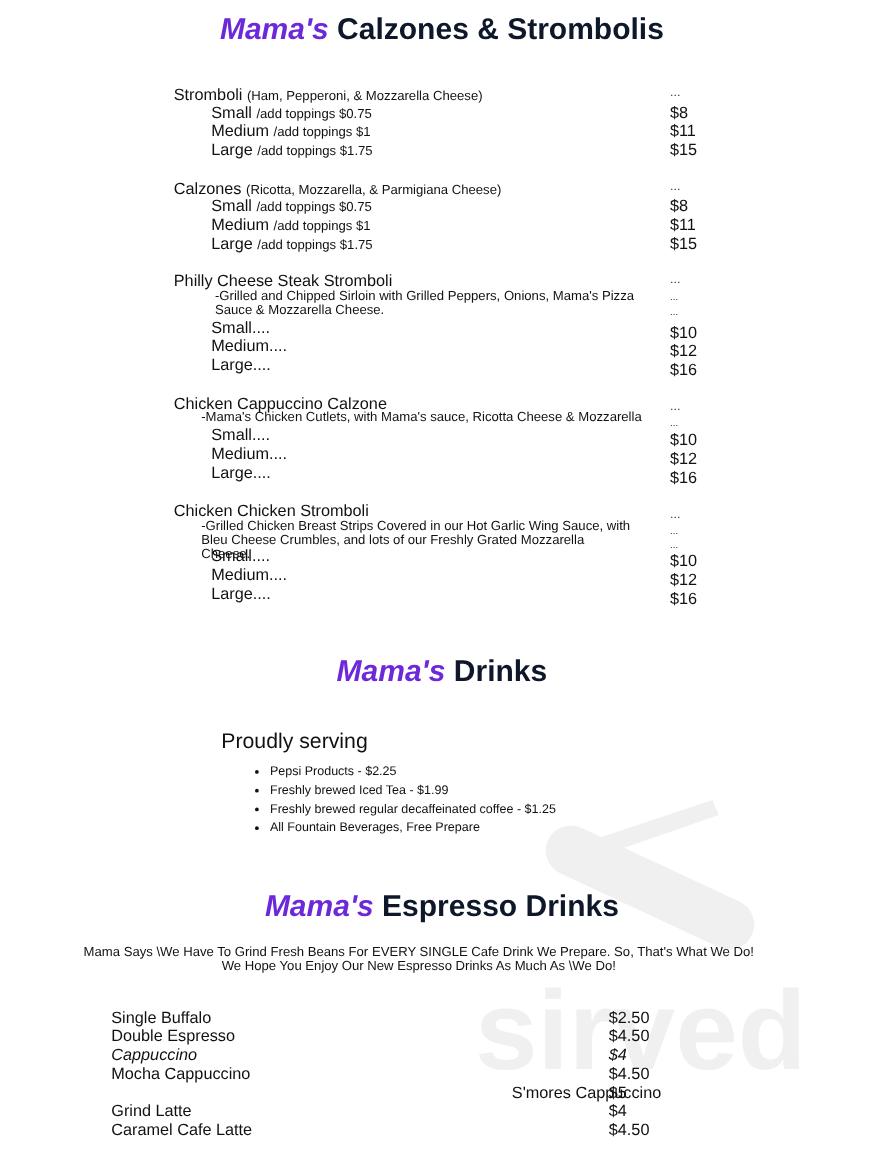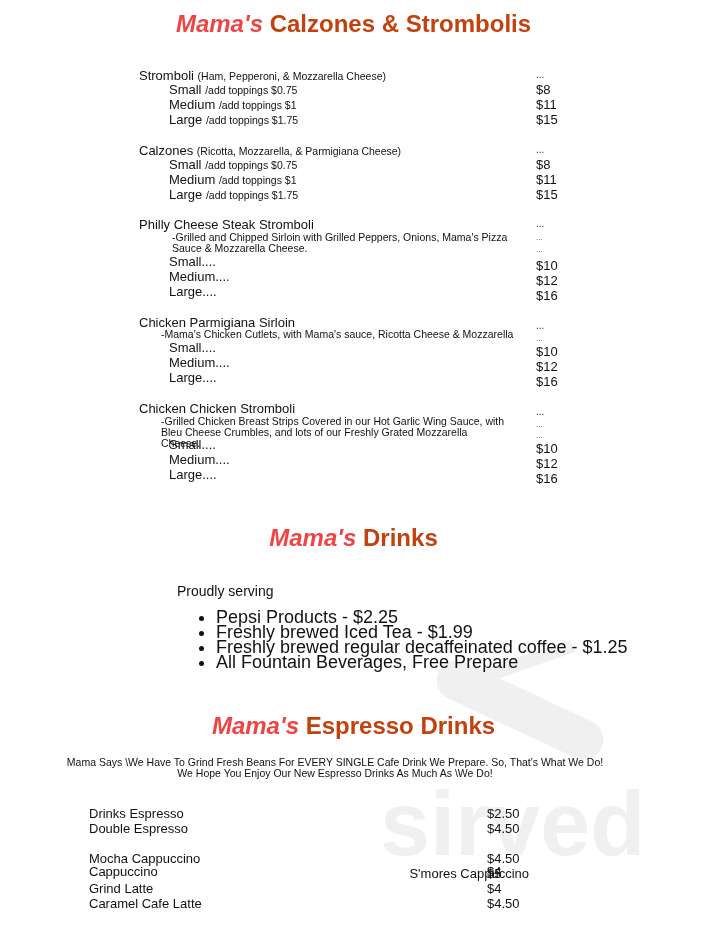--- a/index.html
+++ b/index.html
@@ -1,30 +1,30 @@
 <!DOCTYPE html>
 <html><head>
 <meta charset="utf-8">
 <style>
   html, body { margin:0; padding:0; background:#ffffff; }
   body { width:707px; height:934px; position:relative; overflow:hidden; font-family:"Liberation Sans", sans-serif; color:#111; }
   .h { position:absolute; left:0; width:707px; text-align:center; font-weight:bold; font-size:24px; margin:0; }
-  .h .red { color:#ef4444; font-style:italic; }
-  .h .green { color:#c2410c; }
+  .h .red { color:#6d28d9; font-style:italic; }
+  .h .green { color:#0f172a; }
   .abs { position:absolute; white-space:nowrap; }
   .item-title { font-size:13px; }
   .item-title small { font-size:10.5px; }
   .size { font-size:13px; }
   .size small { font-size:10.5px; }
   .desc { font-size:10.5px; line-height:11px; white-space:normal; }
   .price { font-size:13px; }
   .dots { font-size:10px; color:#333; }
   .dots-s { font-size:8px; color:#333; }
-  .drink { font-size:14px; }
-  ul.drinks { position:absolute; left:198px; top:610px; margin:0; padding-left:18px; font-size:18px; line-height:15px; }
+  .drink { font-size:17px; }
+  ul.drinks { position:absolute; left:198px; top:610px; margin:0; padding-left:18px; font-size:10px; line-height:15px; }
   .note { position:absolute; left:0; width:670px; text-align:center; font-size:10.5px; line-height:11.5px; }
   .esp-row { position:absolute; left:89px; width:440px; font-size:13px; }
   .esp-row .p { position:absolute; left:398px; }
   .watermark { position:absolute; left:380px; top:630px; width:280px; height:240px; pointer-events:none; }
 </style>
 </head>
 <body>
 
 <svg class="watermark" viewBox="0 0 280 240">
   <g fill="#f0f0f0">
@@ -68,21 +68,21 @@
 <div class="abs dots-s" style="left:536px;top:233px;">...</div>
 <div class="abs dots-s" style="left:536px;top:245px;">...</div>
 <div class="abs desc" style="left:172px;top:232px;width:365px;">-Grilled and Chipped Sirloin with Grilled Peppers, Onions, Mama's Pizza Sauce &amp; Mozzarella Cheese.</div>
 <div class="abs size" style="left:169px;top:254px;">Small....</div>
 <div class="abs price" style="left:536px;top:258px;">$10</div>
 <div class="abs size" style="left:169px;top:269px;">Medium....</div>
 <div class="abs price" style="left:536px;top:273px;">$12</div>
 <div class="abs size" style="left:169px;top:284px;">Large....</div>
 <div class="abs price" style="left:536px;top:288px;">$16</div>
 
-<div class="abs item-title" style="left:139px;top:315px;">Chicken Parmigiana Sirloin</div>
+<div class="abs item-title" style="left:139px;top:315px;">Chicken Cappuccino Calzone</div>
 <div class="abs dots" style="left:536px;top:320px;">...</div>
 <div class="abs dots-s" style="left:536px;top:334px;">...</div>
 <div class="abs desc" style="left:161px;top:329px;">-Mama's Chicken Cutlets, with Mama's sauce, Ricotta Cheese &amp; Mozzarella</div>
 <div class="abs size" style="left:169px;top:340px;">Small....</div>
 <div class="abs price" style="left:536px;top:344px;">$10</div>
 <div class="abs size" style="left:169px;top:355px;">Medium....</div>
 <div class="abs price" style="left:536px;top:359px;">$12</div>
 <div class="abs size" style="left:169px;top:370px;">Large....</div>
 <div class="abs price" style="left:536px;top:374px;">$16</div>
 
@@ -110,19 +110,19 @@
   <li>All Fountain Beverages, Free Prepare</li>
 </ul>
 
 <h2 class="h" style="top:712px;">
   <span class="red">Mama's</span>
   <span class="green">Espresso Drinks</span>
 </h2>
 <div class="note" style="top:757px;">Mama Says \We Have To Grind Fresh Beans For EVERY SINGLE Cafe Drink We Prepare.  So, That's What We Do!</div>
 <div class="note" style="top:768px;">We Hope You Enjoy Our New Espresso Drinks As Much As \We Do!</div>
 
-<div class="esp-row" style="top:806px;"><span>Drinks Espresso</span><span class="p">$2.50</span></div>
+<div class="esp-row" style="top:806px;"><span>Single Buffalo</span><span class="p">$2.50</span></div>
 <div class="esp-row" style="top:821px;"><span>Double Espresso</span><span class="p">$4.50</span></div>
-<div class="esp-row" style="top:864px;"><span>Cappuccino</span><span class="p">$4</span></div>
+<div class="esp-row" style="top:836px;font-style:italic;"><span>Cappuccino</span><span class="p">$4</span></div>
 <div class="esp-row" style="top:851px;"><span>Mocha Cappuccino</span><span class="p">$4.50</span></div>
 <div class="esp-row" style="top:866px;text-align:right;"><span>S'mores Cappuccino</span><span class="p">$5</span></div>
 <div class="esp-row" style="top:881px;"><span>Grind Latte</span><span class="p">$4</span></div>
 <div class="esp-row" style="top:896px;"><span>Caramel Cafe Latte</span><span class="p">$4.50</span></div>
 
 </body></html>

